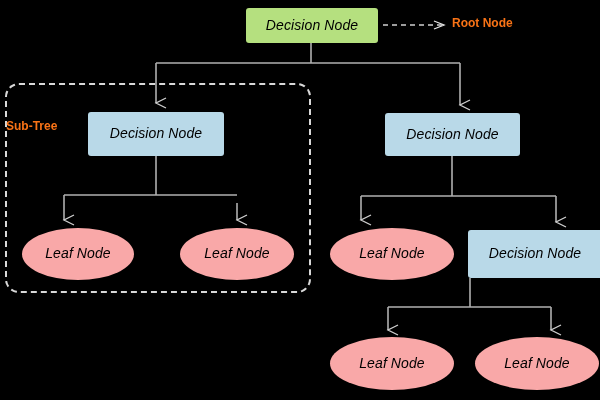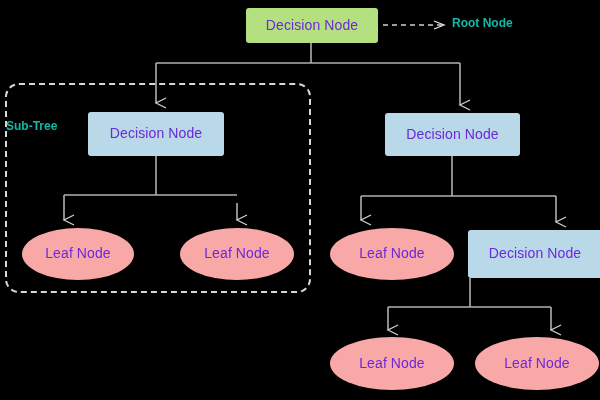--- a/index.html
+++ b/index.html
@@ -21,38 +21,39 @@
     top: 0;
     width: 600px;
     height: 400px;
   }
   .node {
     position: absolute;
     display: flex;
     align-items: center;
     justify-content: center;
     box-sizing: border-box;
-    color: #6d28d9;
+    color: #000000;
     font-size: 14px;
     line-height: 1.1;
     letter-spacing: 0.1px;
     white-space: nowrap;
     z-index: 3;
+    font-style: italic;
   }
   .rect-node {
     border-radius: 3px;
   }
   .ellipse-node {
     border-radius: 50%;
   }
   .annot {
     position: absolute;
     font-size: 12px;
     font-weight: bold;
-    color: #14b8a6;
+    color: #f97316;
     z-index: 4;
     white-space: nowrap;
   }
   .subtree-box {
     position: absolute;
     box-sizing: border-box;
     border: 2px dashed #d8d8d8;
     border-radius: 14px;
     z-index: 1;
     background: transparent;

